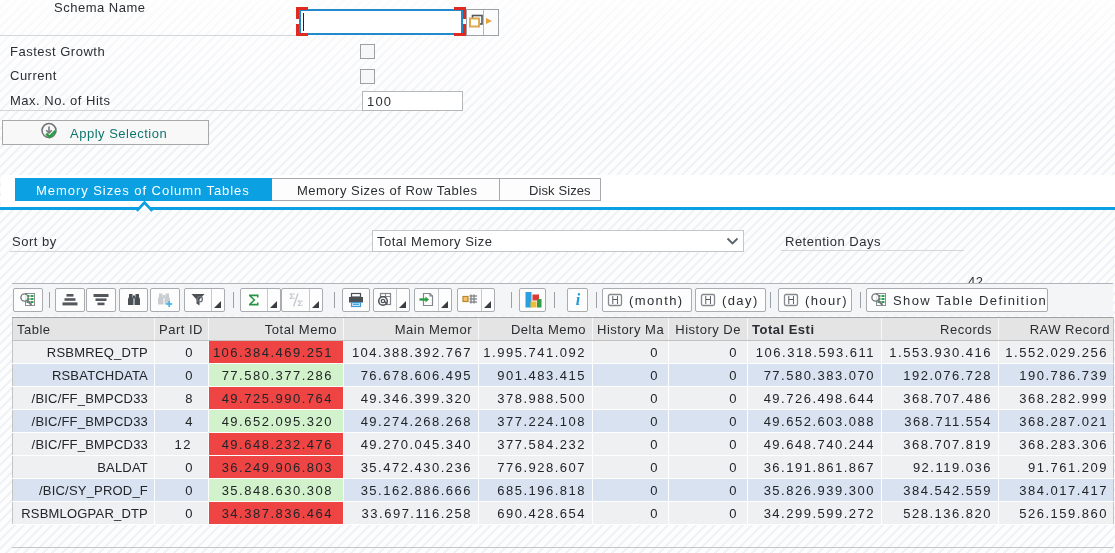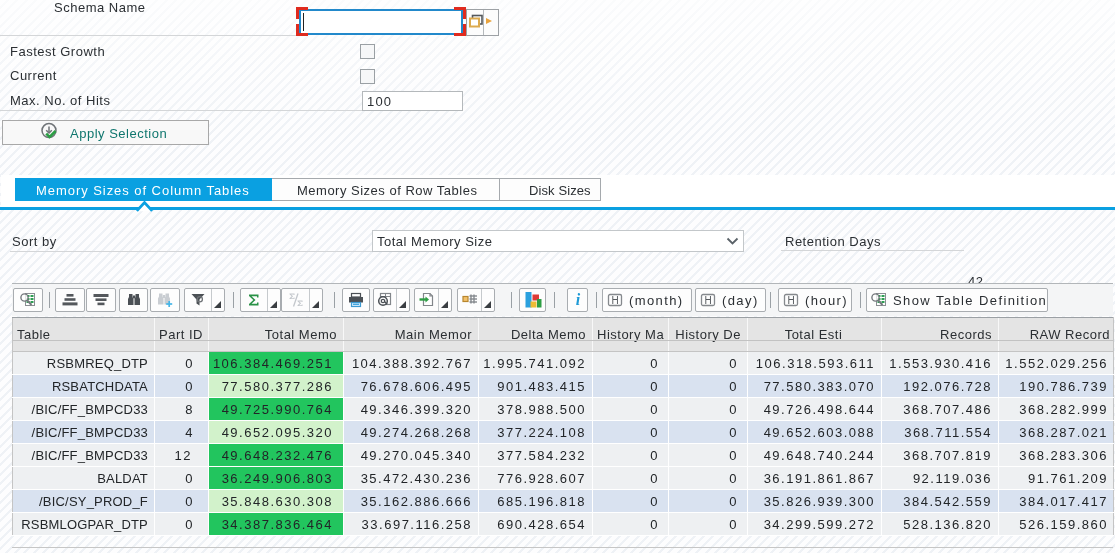--- a/index.html
+++ b/index.html
@@ -5,30 +5,30 @@
 html,body{margin:0;padding:0;}
 body{width:1115px;height:553px;position:relative;overflow:hidden;
  font-family:"Liberation Sans",sans-serif;
  background:linear-gradient(180deg,rgba(255,255,255,0.7) 0px,rgba(255,255,255,0.3) 70px,rgba(255,255,255,0) 140px),repeating-linear-gradient(135deg,#fdfdfe 0px,#fdfdfe 4.6px,#eff2f6 4.6px,#eff2f6 6.6px);}
 .abs{position:absolute;}
 .lbl{position:absolute;font-size:13px;letter-spacing:0.5px;color:#2b2f33;white-space:nowrap;}
 .uline{position:absolute;height:1px;background:#d4d6d8;}
 .cb{position:absolute;width:13px;height:13px;background:#f6f7f8;border:1px solid #9aa0a4;box-sizing:content-box;}
 
 #tbl td{overflow:hidden;white-space:nowrap;box-sizing:border-box;}
-#tbl .h{height:34px;background:#e4e4e4;color:#2a2e32;font-size:13px;letter-spacing:0.5px;
+#tbl .h{height:23px;background:#e4e4e4;color:#2a2e32;font-size:13px;letter-spacing:0.5px;
  border-right:1px solid #f8f8f8;border-bottom:1px solid #c4c4c4;border-top:1px solid #9ba0a4;
  padding:0 6px 0 4px;}
 #tbl .c{height:23px;font-size:13px;color:#222528;border-right:1px solid #fff;border-bottom:1px solid #fff;padding:0 6px 0 3px;}
 #tbl .name{text-align:right;letter-spacing:0.2px;}
 #tbl .num{text-align:right;letter-spacing:1.5px;}
 #tbl tr.odd td{background:#eef0f2;}
 #tbl tr.even td{background:#d9e2f0;}
 #tbl td.green{padding-right:10px;}
-#tbl tr.odd td.green{background:#22c55e;text-align:right;}
+#tbl tr.odd td.green{background:#ef4444;text-align:right;}
 #tbl tr.even td.green{background:#d2f2cb;}
 #tbl td:first-child{border-left:1px solid #c4c4c4;}
 #tbl td:last-child{border-right:1px solid #c4c4c4;padding-right:3px;}
 
 .tbtn{position:absolute;top:288px;height:24px;background:#fdfdfd;border:1px solid #a9adb1;border-radius:2px;box-sizing:border-box;display:flex;align-items:center;}
 .ticon{display:inline-flex;margin-left:3px;}
 .ticon.solo{margin-left:0;}
 .ticon.solo{margin:0 auto;}
 .ttext{font-size:13px;letter-spacing:1.4px;color:#2b2f33;white-space:nowrap;margin-left:5px;}
 .caret{position:absolute;right:3px;bottom:3px;width:0;height:0;border-left:7px solid transparent;border-bottom:7px solid #3a3e42;}
@@ -317,21 +317,21 @@
     </colgroup>
 <tbody>
       <tr>
         <td class="h" style="text-align:left;">Table</td>
         <td class="h" style="text-align:right;">Part ID</td>
         <td class="h" style="text-align:right;">Total Memo</td>
         <td class="h" style="text-align:right;">Main Memor</td>
         <td class="h" style="text-align:right;">Delta Memo</td>
         <td class="h" style="text-align:right;">History Ma</td>
         <td class="h" style="text-align:right;">History De</td>
-        <td class="h" style="text-align:center;">Total Esti</td>
+        <td class="h" style="text-align:left;font-weight:bold;">Total Esti</td>
         <td class="h" style="text-align:right;">Records</td>
         <td class="h" style="text-align:right;">RAW Record</td>
       </tr>
 <tr class="odd">
         <td class="c name">RSBMREQ_DTP</td>
         <td class="c num " style="padding-right:14px;">0</td>
         <td class="c num green " style="">106.384.469.251</td>
         <td class="c num " style="">104.388.392.767</td>
         <td class="c num " style="">1.995.741.092</td>
         <td class="c num " style="padding-right:9px;">0</td>

